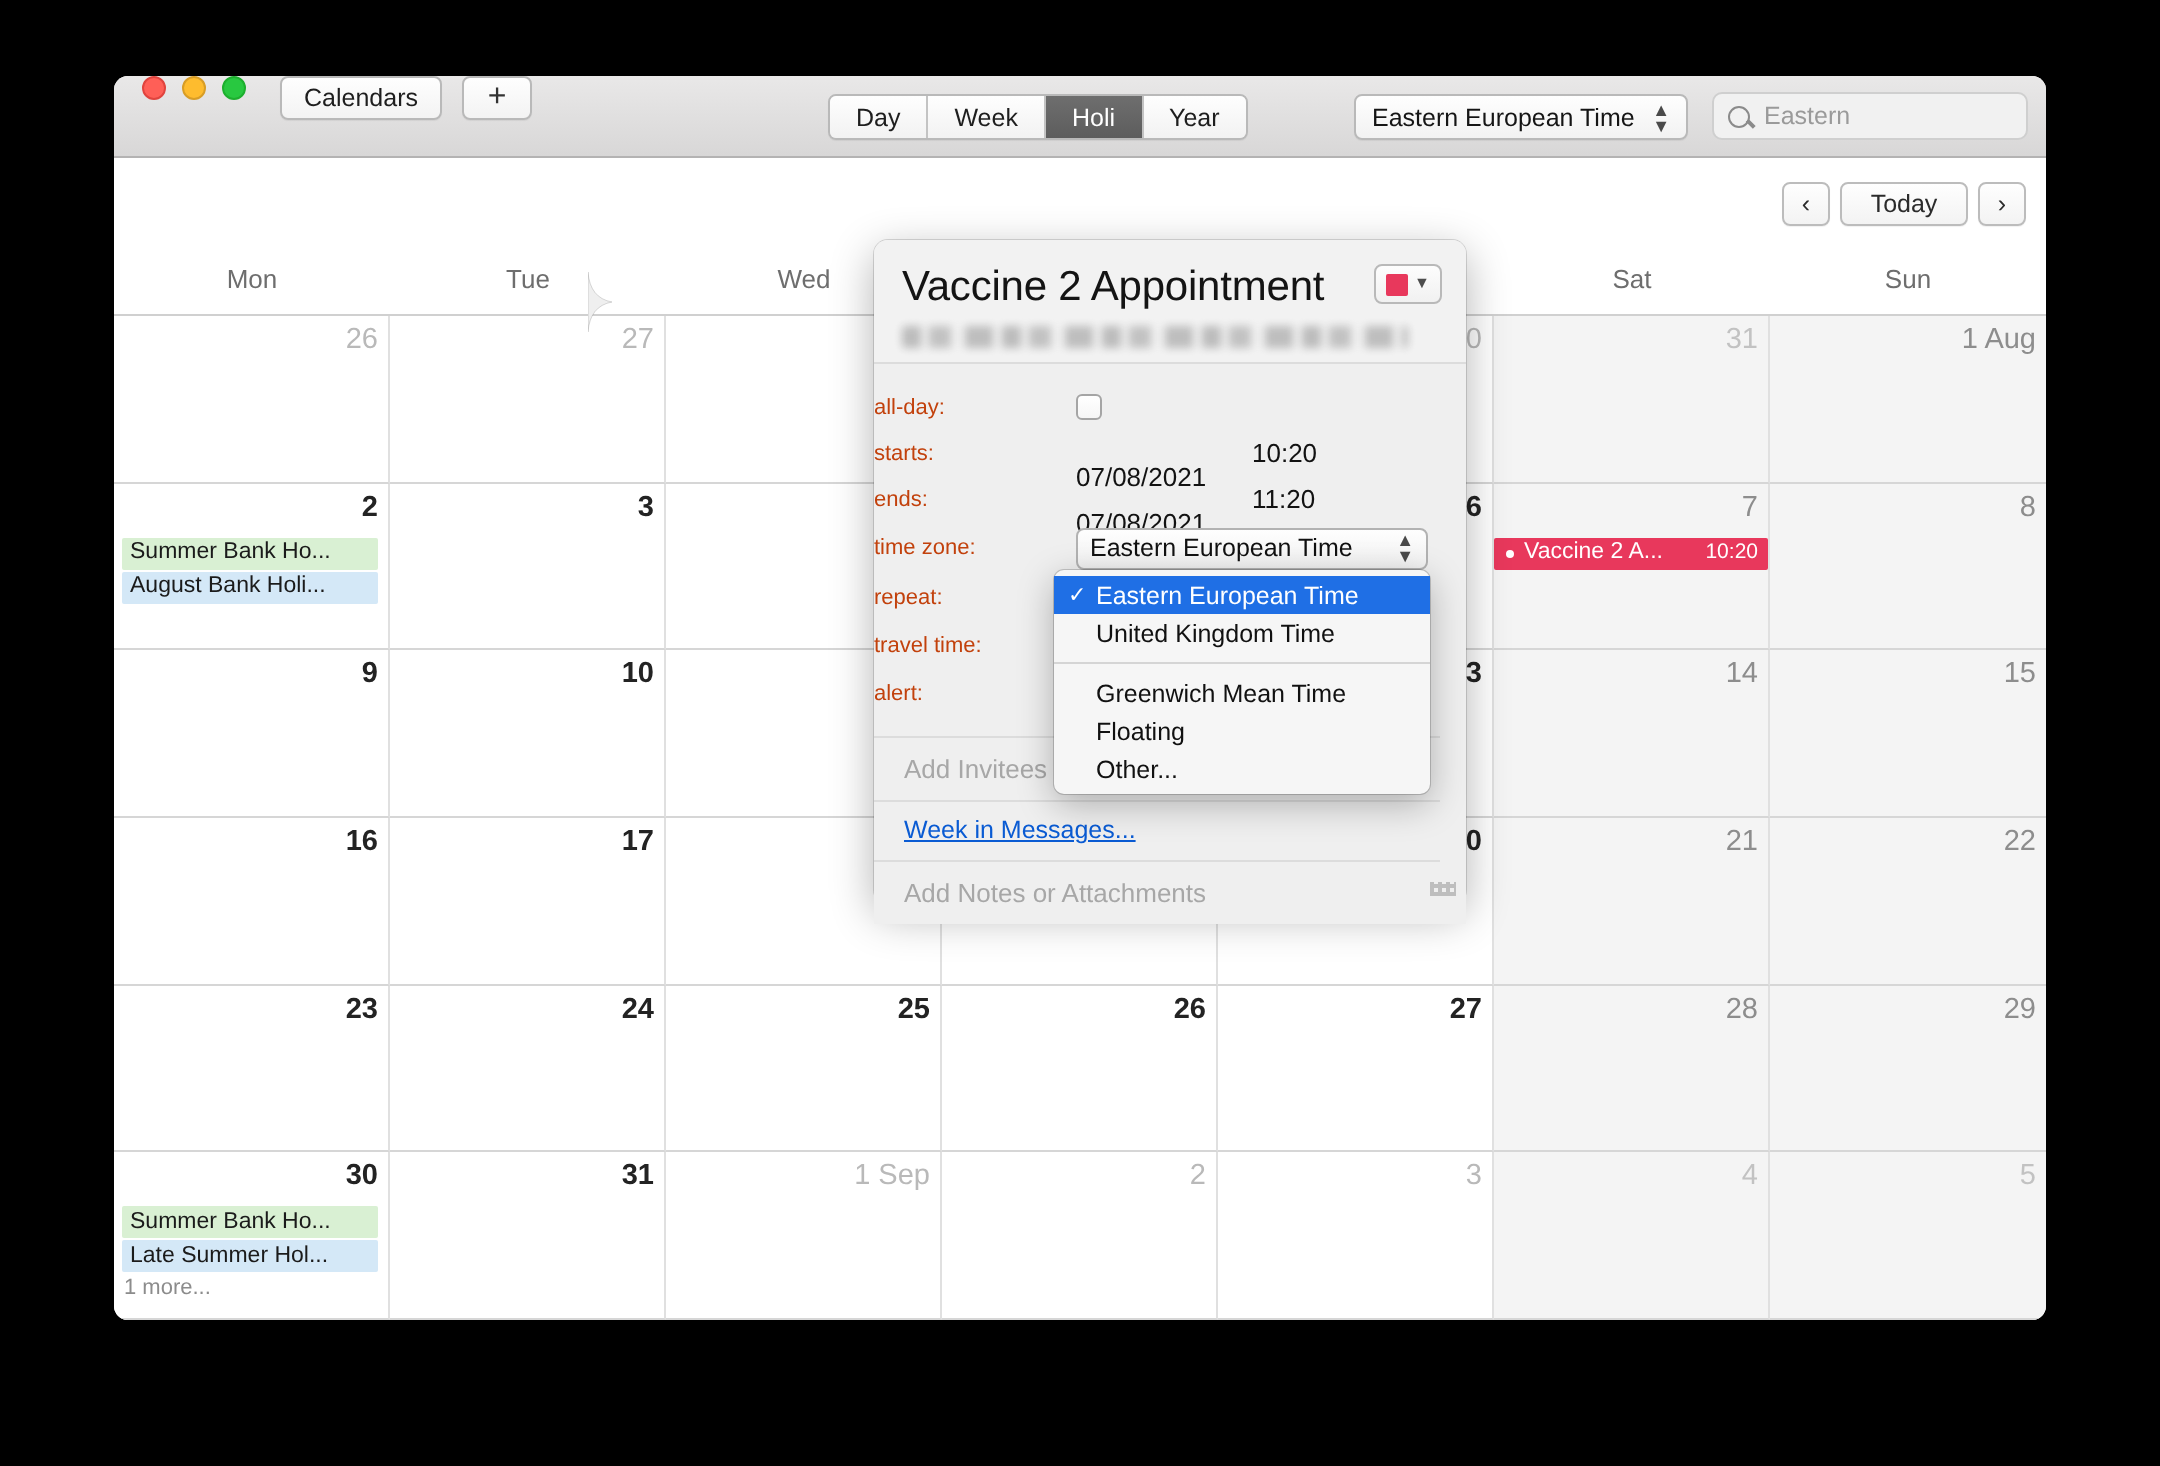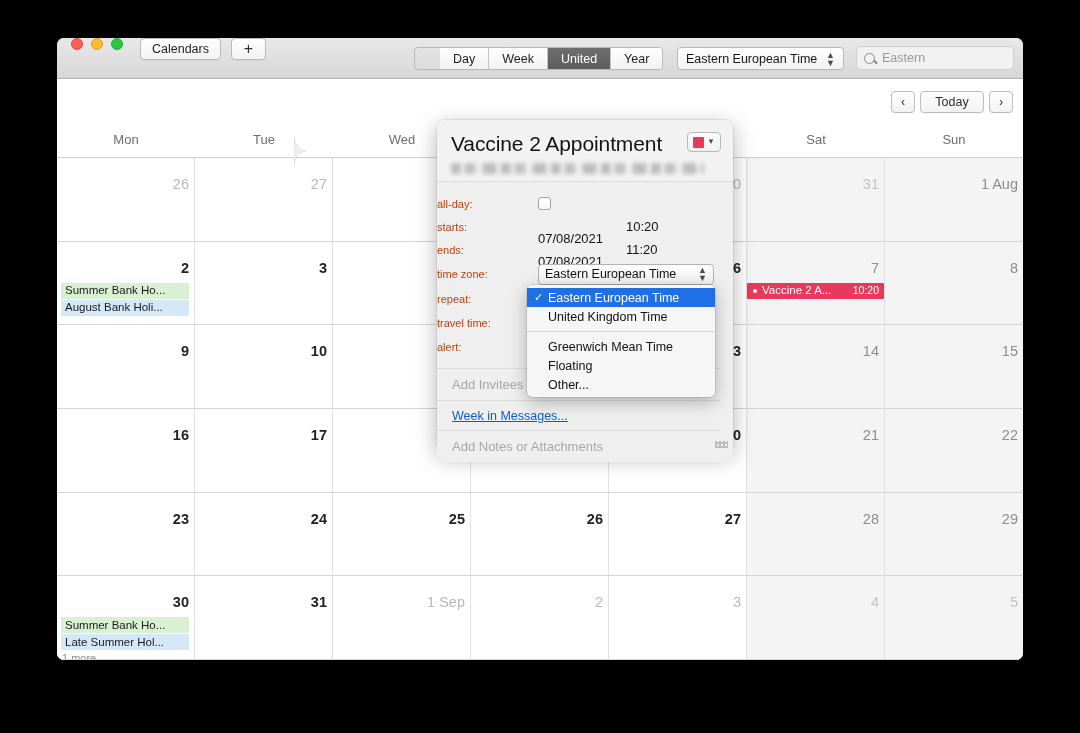--- a/index.html
+++ b/index.html
@@ -52,21 +52,20 @@
 
   
   .segmented {
     position: absolute; left: 357px; top: 9px;
     display: flex;
     border: 1px solid #b9b9b9;
     border-radius: 4px;
     overflow: hidden;
     height: 23px;
     box-shadow: 0 0.5px 0.5px rgba(0,0,0,0.06);
-    padding-left: 25px;
   }
   .seg {
     background: linear-gradient(180deg,#fefefe,#f2f2f2);
     font-size: 12.5px; color: #1e1e1e;
     display: flex; align-items: center; justify-content: center;
     padding: 0 13px;
     border-right: 1px solid #c3c3c3;
   }
   .seg:last-child { border-right: none; }
   .seg.active {
@@ -153,21 +152,20 @@
     background: #ffffff;
   }
   .cell.weekend { background: #f4f4f4; }
   .cell:nth-child(7n) { border-right: none; }
   .daynum {
     text-align: right;
     font-size: 14.5px;
     color: #232323;
     font-weight: 600;
     line-height: 17px;
-    margin-top: 14px;
   }
   .cell.other .daynum { color: #b9b9b9; font-weight: 400; }
   .cell.weekend .daynum { color: #8d8d8d; font-weight: 400; }
   .cell.other.weekend .daynum { color: #c2c2c2; }
 
   .events { margin-top: 6px; }
   .chip {
     font-size: 11.5px;
     line-height: 15px;
     height: 16px;
@@ -309,21 +307,21 @@
         <div class="tl red"></div>
         <div class="tl yellow"></div>
         <div class="tl green"></div>
       </div>
       <div class="tbtn calendars-btn">Calendars</div>
       <div class="tbtn plus-btn">+</div>
 
       <div class="segmented">
         <div class="seg">Day</div>
         <div class="seg">Week</div>
-        <div class="seg active">United</div>
+        <div class="seg active">Holi</div>
         <div class="seg">Year</div>
       </div>
 
       <div class="tz-popup">
         <span>Eastern European Time</span>
         <span class="updown">▲<br>▼</span>
       </div>
 
       <div class="search">
         <span class="mag"></span>

